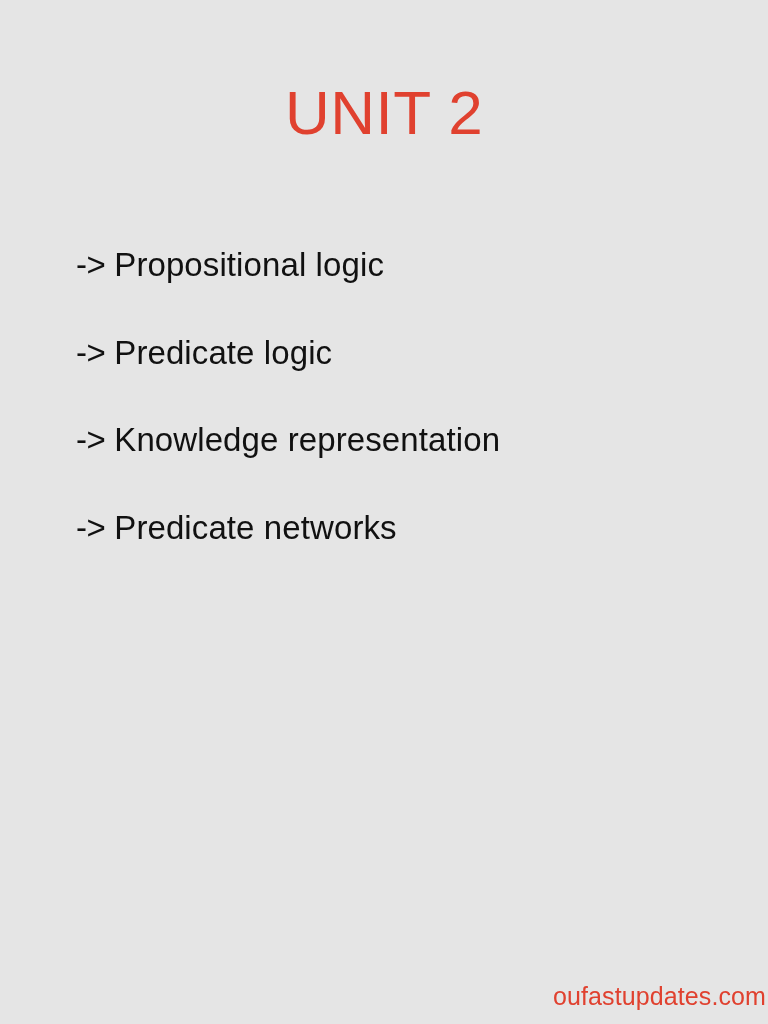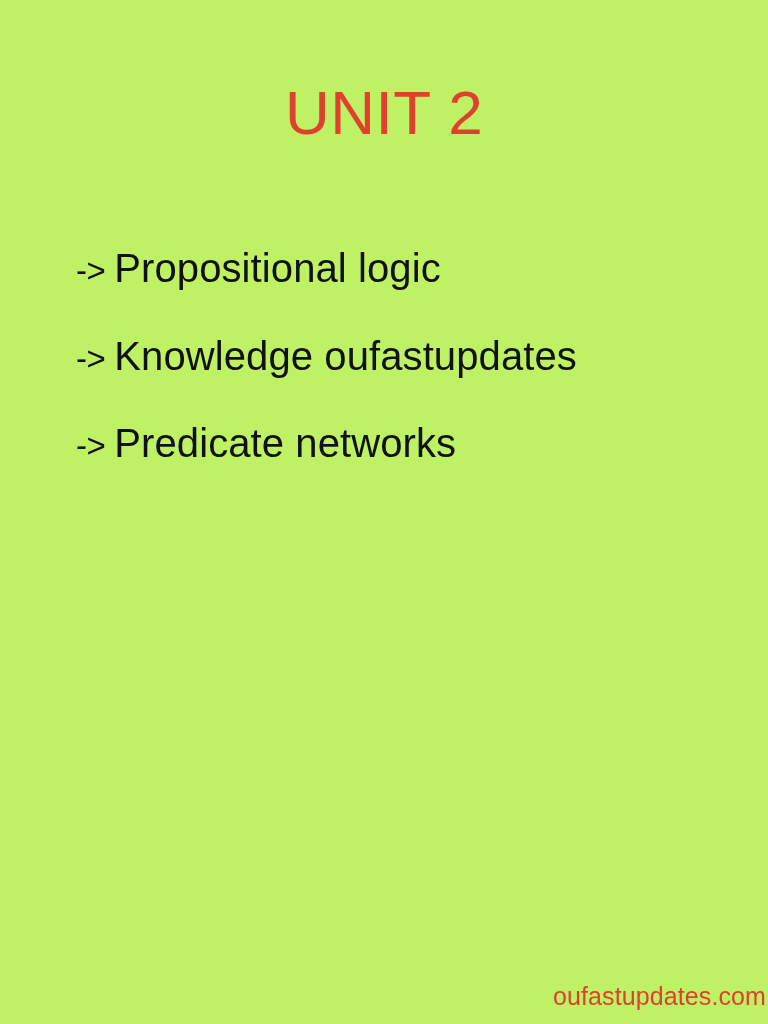--- a/index.html
+++ b/index.html
@@ -13,21 +13,21 @@
     background: #ffffff;
     font-family: "Liberation Sans", sans-serif;
     -webkit-font-smoothing: antialiased;
     overflow: hidden;
   }
 
   .slide {
     position: relative;
     width: 768px;
     height: 1024px;
-    background: #bef264;
+    background: #e5e5e5;
     box-sizing: border-box;
   }
 
   
   .slide-title {
     position: absolute;
     top: 38px;
     left: 0;
     width: 768px;
     text-align: center;
@@ -63,21 +63,21 @@
 
   .topic-item .arrow-marker {
     display: inline;
     font-size: 33px;
     color: #111111;
     letter-spacing: -0.5px;
   }
 
   .topic-item .topic-label {
     display: inline;
-    font-size: 40px;
+    font-size: 33px;
     color: #111111;
     margin-left: 9px;
     margin-top: 44px;
   }
 
   
   .watermark {
     position: absolute;
     right: 0px;
     bottom: 14px;
@@ -100,23 +100,26 @@
 
   <h1 class="slide-title">UNIT 2</h1>
 
   <ul class="topic-list">
 
     <li class="topic-item">
       <span class="arrow-marker">-&gt;</span><span class="topic-label">Propositional logic</span>
     </li>
 
 
+    <li class="topic-item">
+      <span class="arrow-marker">-&gt;</span><span class="topic-label">Predicate logic</span>
+    </li>
 
     <li class="topic-item">
-      <span class="arrow-marker">-&gt;</span><span class="topic-label">Knowledge oufastupdates</span>
+      <span class="arrow-marker">-&gt;</span><span class="topic-label">Knowledge representation</span>
     </li>
 
     <li class="topic-item">
       <span class="arrow-marker">-&gt;</span><span class="topic-label">Predicate networks</span>
     </li>
 
   </ul>
 
   <div class="watermark">oufastupdates.com</div>
 

